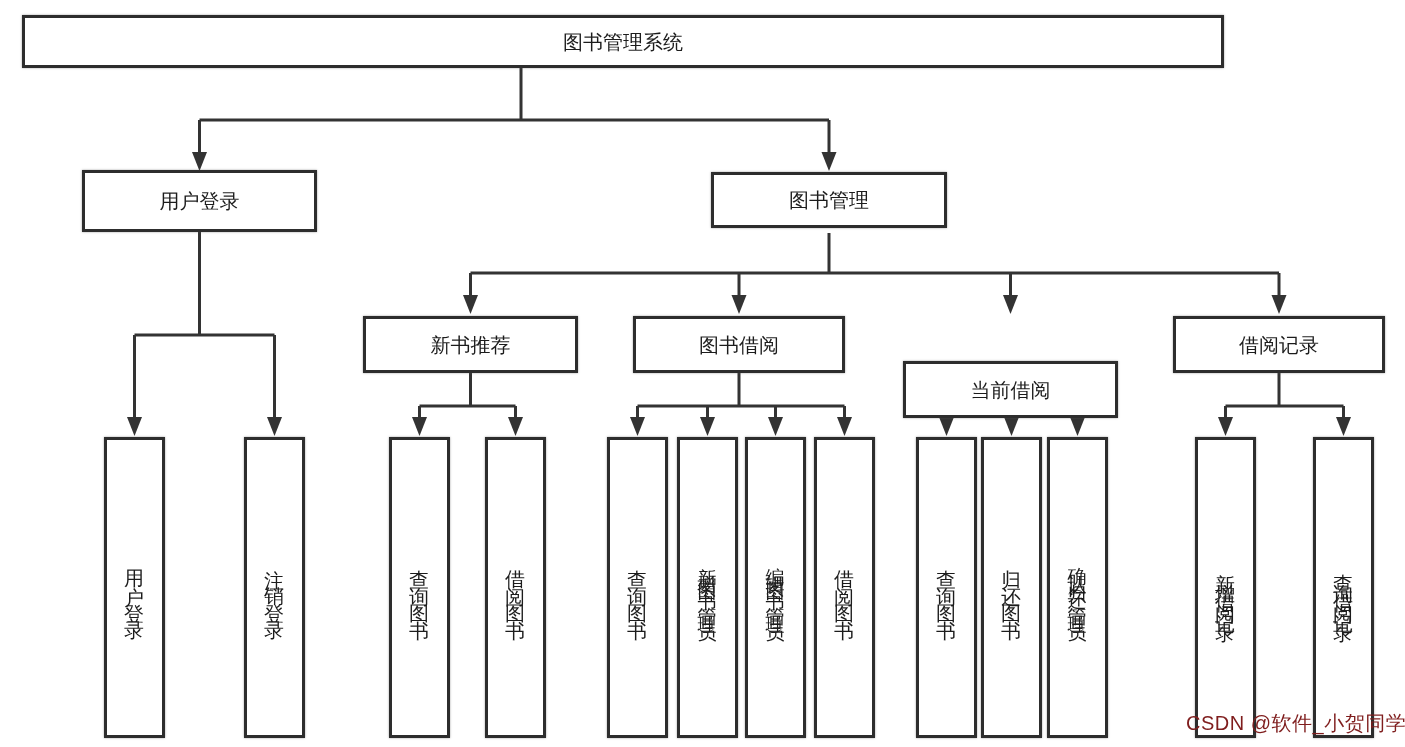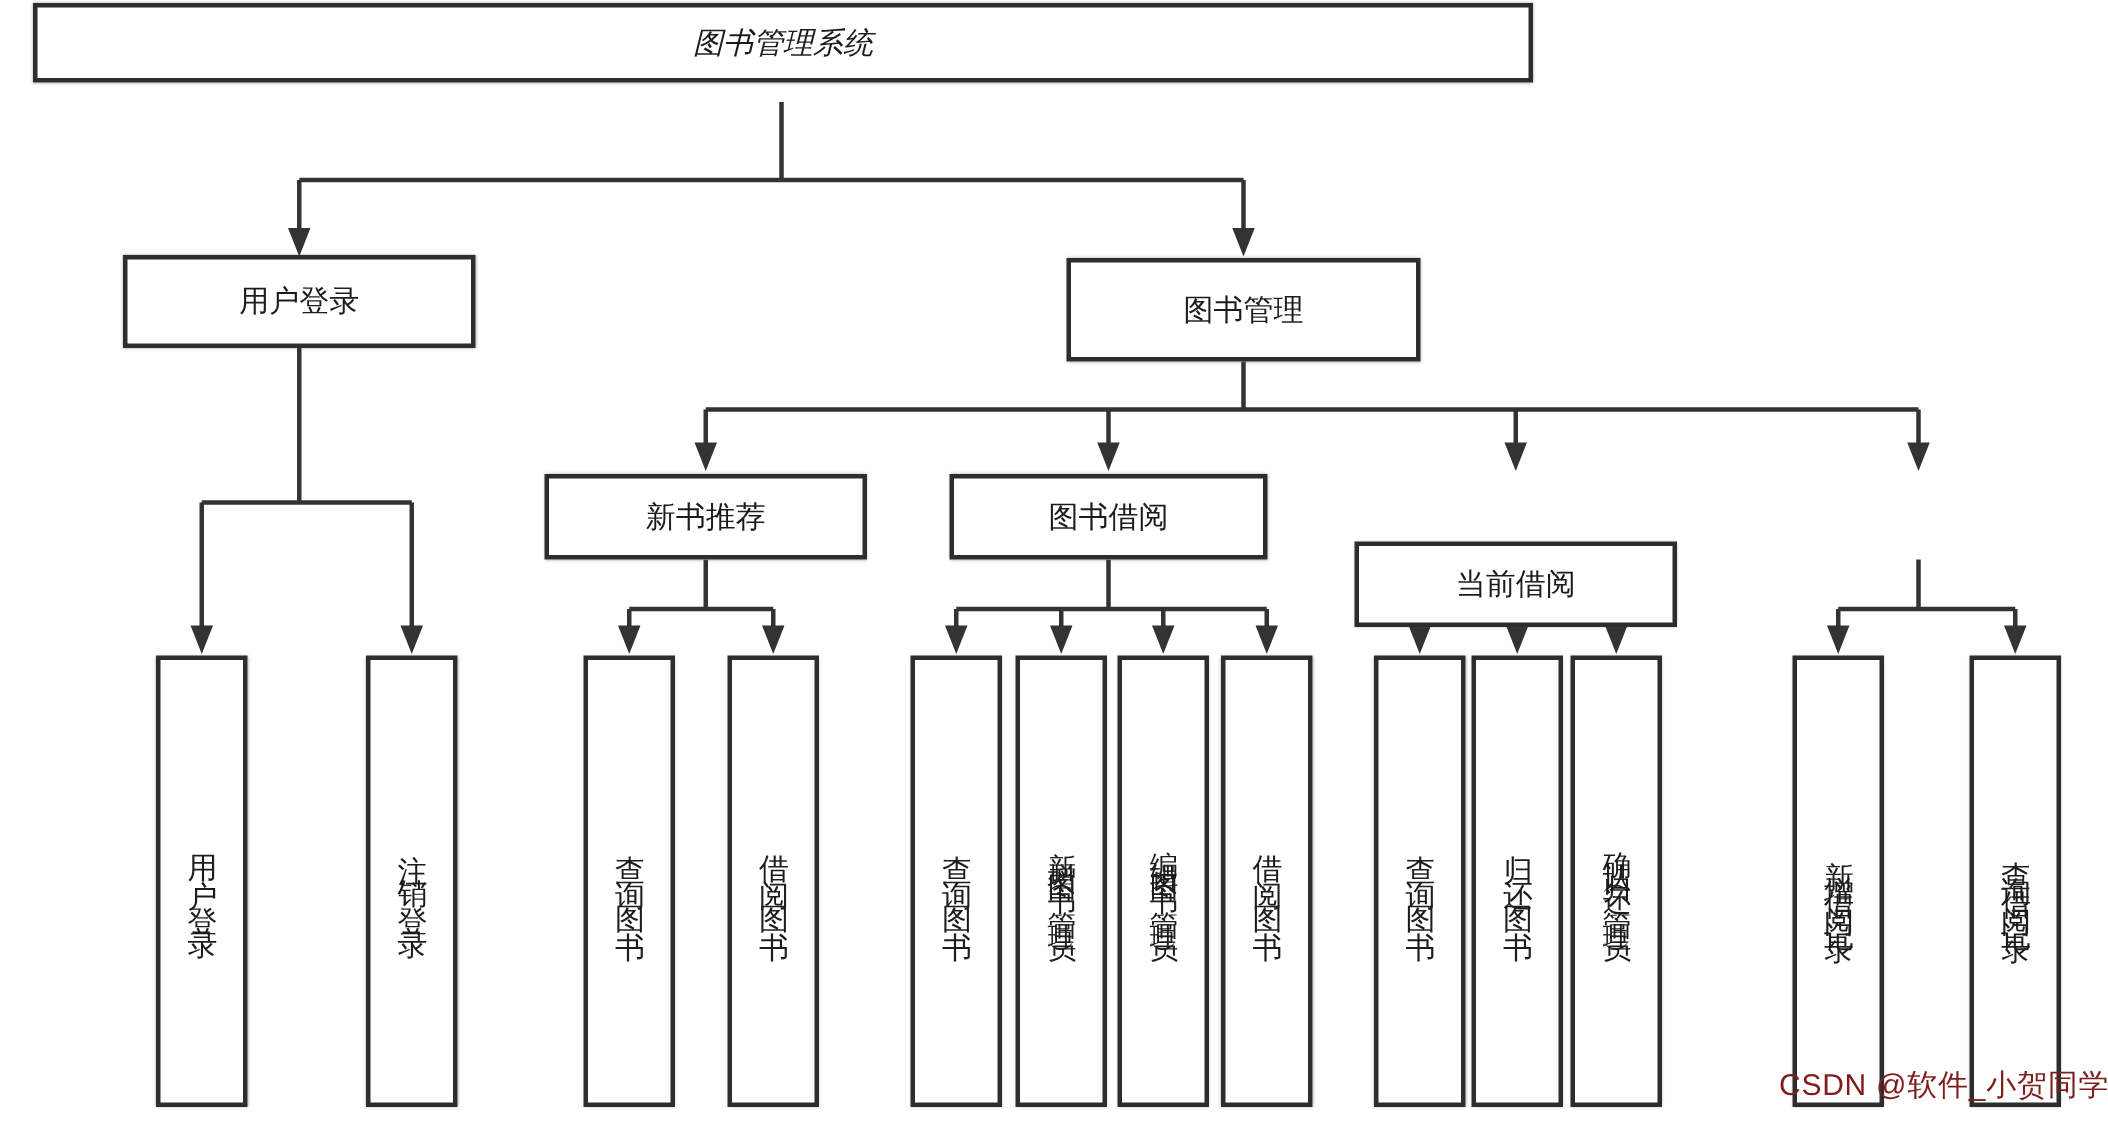--- a/index.html
+++ b/index.html
@@ -11,23 +11,23 @@
     background:#ffffff;border:3px solid #2d2d2d;
     display:flex;align-items:center;justify-content:center;
     color:#1c1c1c;font-size:20px;line-height:1;
     box-shadow:0 0 2px rgba(90,90,90,.55);
   }
   .vt{writing-mode:vertical-rl;text-orientation:mixed;white-space:nowrap;}
   .ls-s{letter-spacing:.85em;}
   .ls-m{letter-spacing:.5em;}
   .ls-l{letter-spacing:.42em;font-size:19px;}
   
-  .n-root{left:22px;top:2px;width:1000px;height:53px;font-style:italic;}
+  .n-root{left:22px;top:15px;width:1202px;height:53px;}
   .n-login{left:82px;top:170px;width:235px;height:62px;}
-  .n-mgmt{left:711px;top:172px;width:236px;height:69px;}
+  .n-mgmt{left:711px;top:172px;width:236px;height:56px;}
   .sec{top:316px;height:57px;}
   .n-rec{left:363px;width:215px;}
   .n-borrow{left:633px;width:212px;text-align:right;}
   .n-cur{left:903px;width:215px;margin-top:45px;}
   .n-hist{left:1173px;width:212px;}
   .leaf{top:437px;width:61px;height:301px;}
   .lf0{left:104px;}  .lf1{left:244px;}
   .lf2{left:389px;}  .lf3{left:485px;}
   .lf4{left:607px;}  .lf5{left:677px;}  .lf6{left:745px;}  .lf7{left:814px;}
   .lf8{left:916px;}  .lf9{left:981px;}  .lf10{left:1047px;}
@@ -98,20 +98,23 @@
 
   <div class="box sec n-rec">
     <span>新书推荐</span>
   </div>
   <div class="box sec n-borrow">
     <span>图书借阅</span>
   </div>
   <div class="box sec n-cur">
     <span>当前借阅</span>
   </div>
+  <div class="box sec n-hist">
+    <span>借阅记录</span>
+  </div>
 
   <div class="box leaf lf0">
     <span class="vt ls-s">用户登录</span>
   </div>
   <div class="box leaf lf1">
     <span class="vt ls-s">注销登录</span>
   </div>
 
   <div class="box leaf lf2">
     <span class="vt ls-s">查询图书</span>

